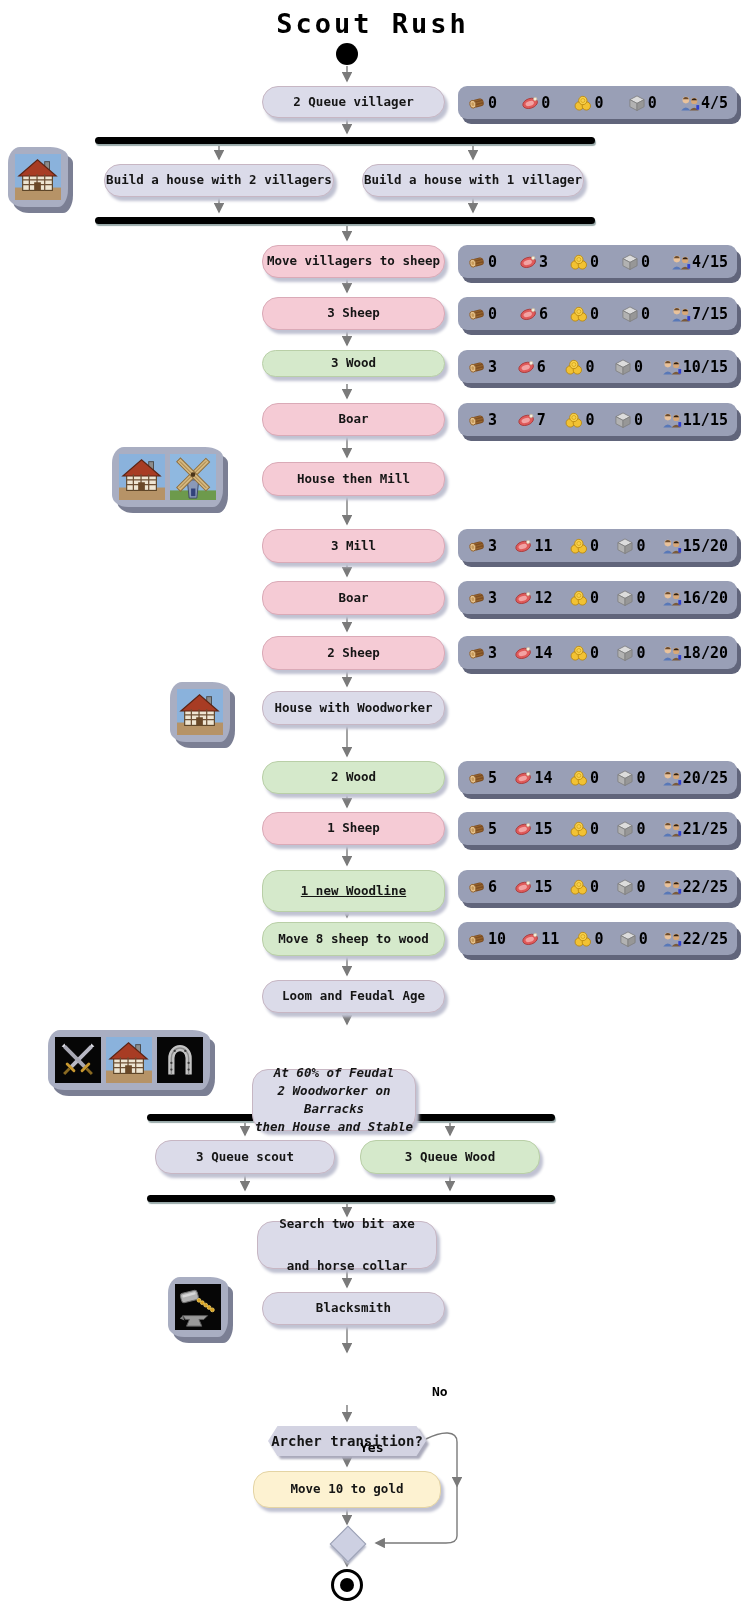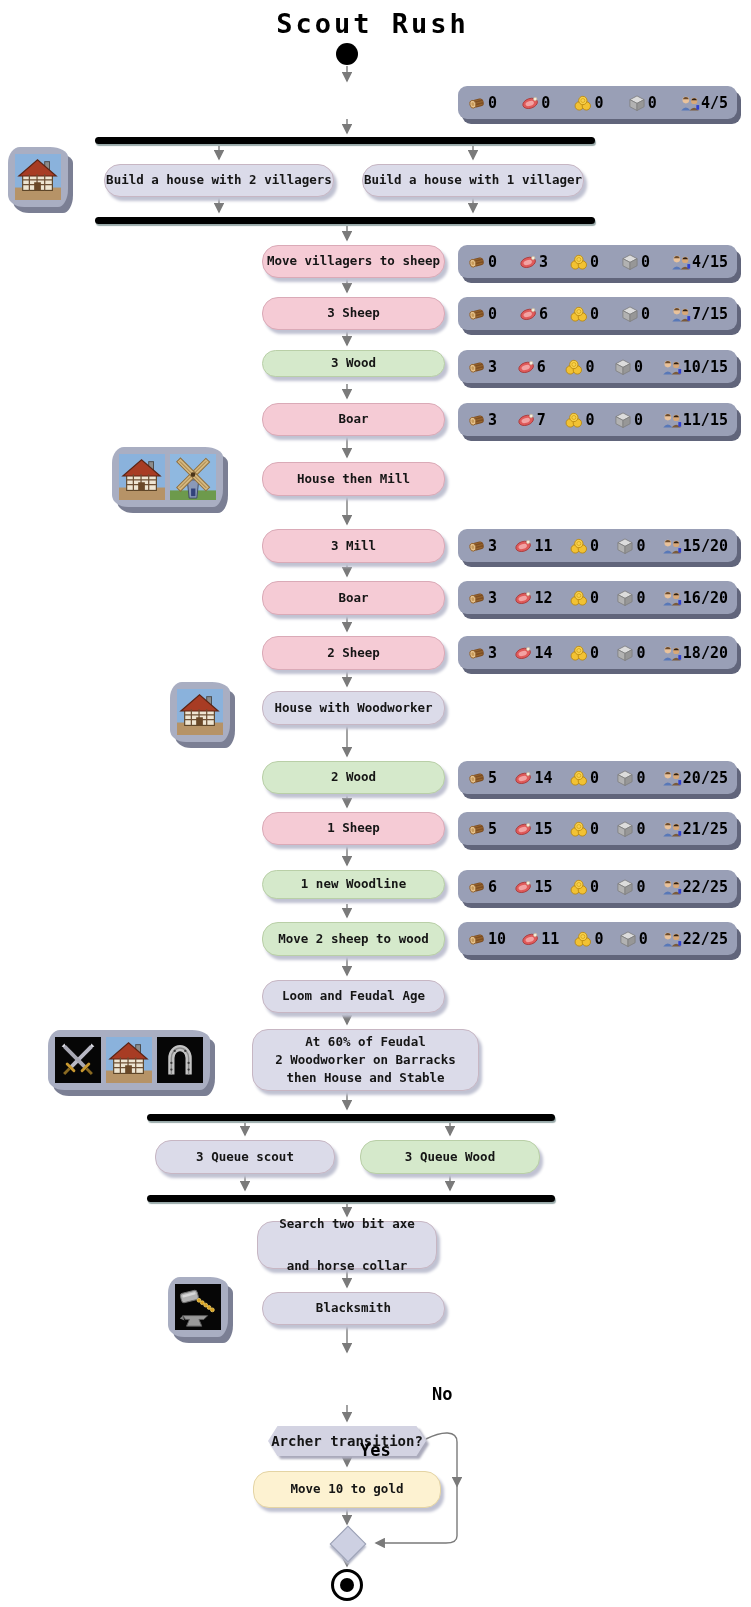--- a/index.html
+++ b/index.html
@@ -19,21 +19,21 @@
   .res-item{display:flex;align-items:center;gap:1px;}
   .ricon{width:20px;height:20px;flex:0 0 auto;}
   .bar{position:absolute;height:7px;background:#000;border-radius:4px;box-shadow:1px 2px 1px #9aa;}
   .noteimgs{position:absolute;background:#a9aec2;border-radius:12px 18px 10px 16px/16px 10px 18px 12px;
             box-shadow:5px 6px 0 #7b7f94;display:flex;align-items:center;gap:5px;padding:7px;}
   .noteimgs svg{width:46px;height:46px;display:block;}
   .decision-wrap{position:absolute;filter:drop-shadow(3px 3px 1px #aab);}
   .decision{clip-path:polygon(6% 0,94% 0,100% 50%,94% 100%,6% 100%,0 50%);background:#d3d3e2;
             width:100%;height:100%;display:flex;align-items:center;justify-content:center;
             font-weight:bold;font-size:14px;color:#151515;}
-  .edge-label{position:absolute;font-weight:bold;font-size:17px;color:#000;}
+  .edge-label{position:absolute;font-weight:bold;font-size:13px;color:#000;}
   .start-node{position:absolute;left:336px;top:43px;width:22px;height:22px;border-radius:50%;background:#000;}
   .diamond{position:absolute;left:335px;top:1531px;width:24px;height:24px;background:#cdd0e2;
            border:1px solid #9aa0b4;transform:rotate(45deg);box-shadow:2px 2px 2px #b6b9c9;}
   .end-node{position:absolute;left:331px;top:1569px;width:32px;height:32px;border-radius:50%;
             border:3.5px solid #000;background:#fff;box-sizing:border-box;
             display:flex;align-items:center;justify-content:center;}
   .end-dot{width:14px;height:14px;border-radius:50%;background:#000;}
 </style>
 </head>
 <body>
@@ -227,20 +227,23 @@
     <svg>
         <use href="#sym-horseshoe"></use>
       </svg>
   </div>
   <div class="noteimgs" style="left:168px;top:1277px;">
     <svg>
         <use href="#sym-blacksmith"></use>
       </svg>
   </div>
 
+  <div class="node lavender" style="left:262px;top:86px;width:183px;height:32px;">
+      <span>2 Queue villager</span>
+    </div>
   <div class="node lavender" style="left:104px;top:164px;width:230px;height:33px;">
       <span>Build a house with 2 villagers</span>
     </div>
   <div class="node lavender" style="left:362px;top:164px;width:222px;height:33px;">
       <span>Build a house with 1 villager</span>
     </div>
   <div class="node pink" style="left:262px;top:245px;width:183px;height:33px;justify-content:center;">
       <span>Move villagers to sheep</span>
     </div>
   <div class="node pink" style="left:262px;top:297px;width:183px;height:33px;">
@@ -266,30 +269,30 @@
     </div>
   <div class="node lavender" style="left:262px;top:691px;width:183px;height:34px;">
       <span>House with Woodworker</span>
     </div>
   <div class="node green" style="left:262px;top:761px;width:183px;height:33px;">
       <span>2 Wood</span>
     </div>
   <div class="node pink" style="left:262px;top:812px;width:183px;height:33px;">
       <span>1 Sheep</span>
     </div>
-  <div class="node green" style="left:262px;top:870px;width:183px;height:29px;">
+  <div class="node green" style="left:262px;top:870px;width:183px;height:42px;text-decoration:underline;">
       <span>1 new Woodline</span>
     </div>
   <div class="node green" style="left:262px;top:922px;width:183px;height:34px;">
-      <span>Move 2 sheep to wood</span>
+      <span>Move 8 sheep to wood</span>
     </div>
   <div class="node lavender" style="left:262px;top:980px;width:183px;height:33px;">
       <span>Loom and Feudal Age</span>
     </div>
-  <div class="node lavender" style="left:252px;top:1029px;width:227px;height:62px;">
+  <div class="node lavender" style="left:252px;top:1069px;width:164px;height:62px;font-style:italic;">
     <span>At 60% of Feudal</span>
     <span>2 Woodworker on Barracks</span>
     <span>then House and Stable</span>
   </div>
   <div class="node lavender" style="left:155px;top:1140px;width:180px;height:34px;">
       <span>3 Queue scout</span>
     </div>
   <div class="node green" style="left:360px;top:1140px;width:180px;height:34px;">
       <span>3 Queue Wood</span>
     </div>

